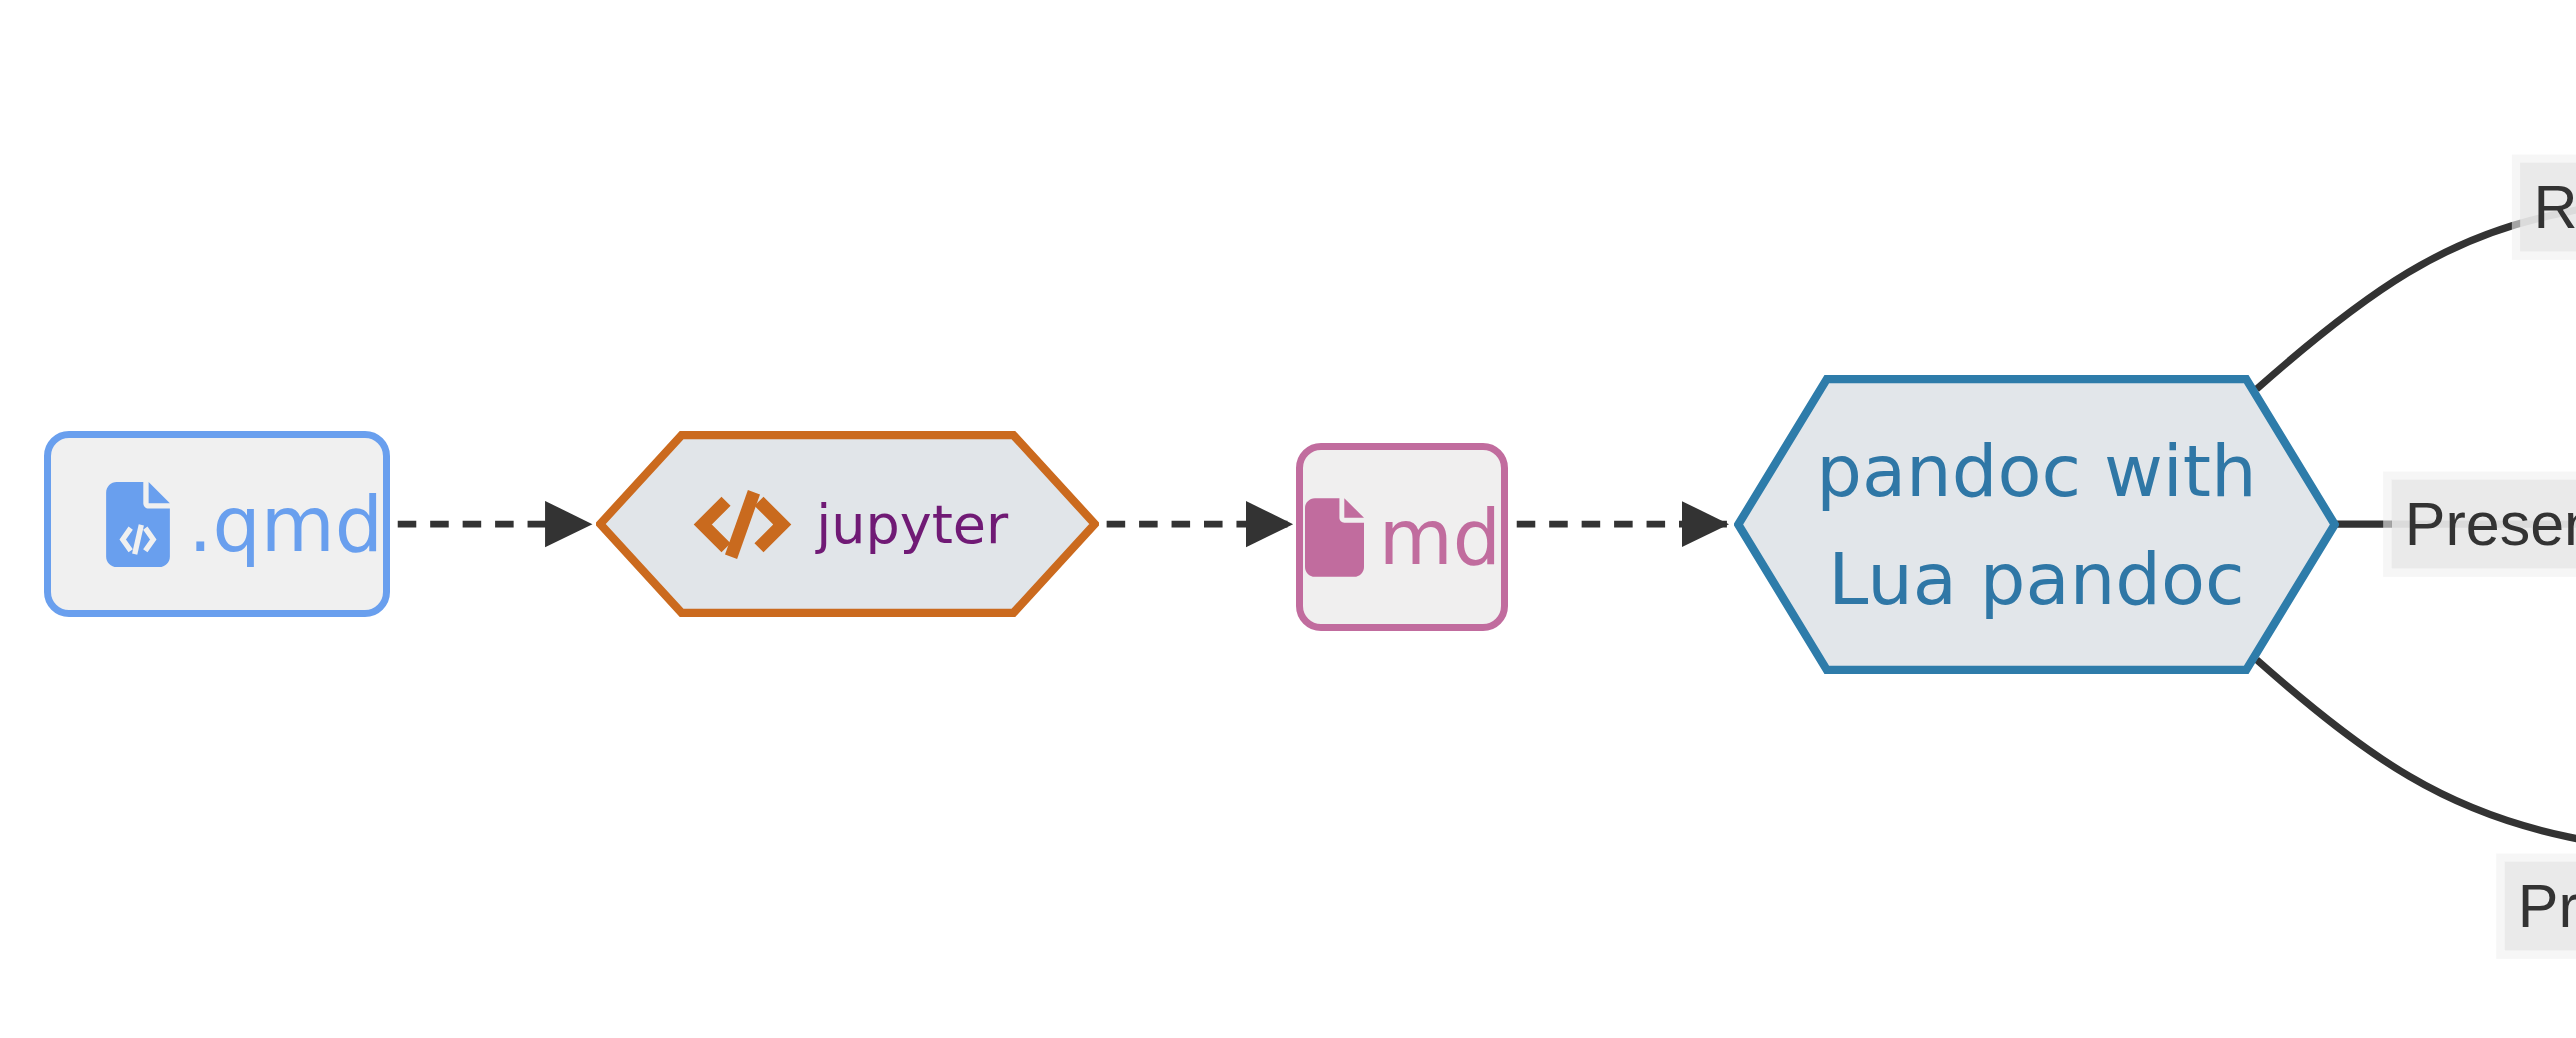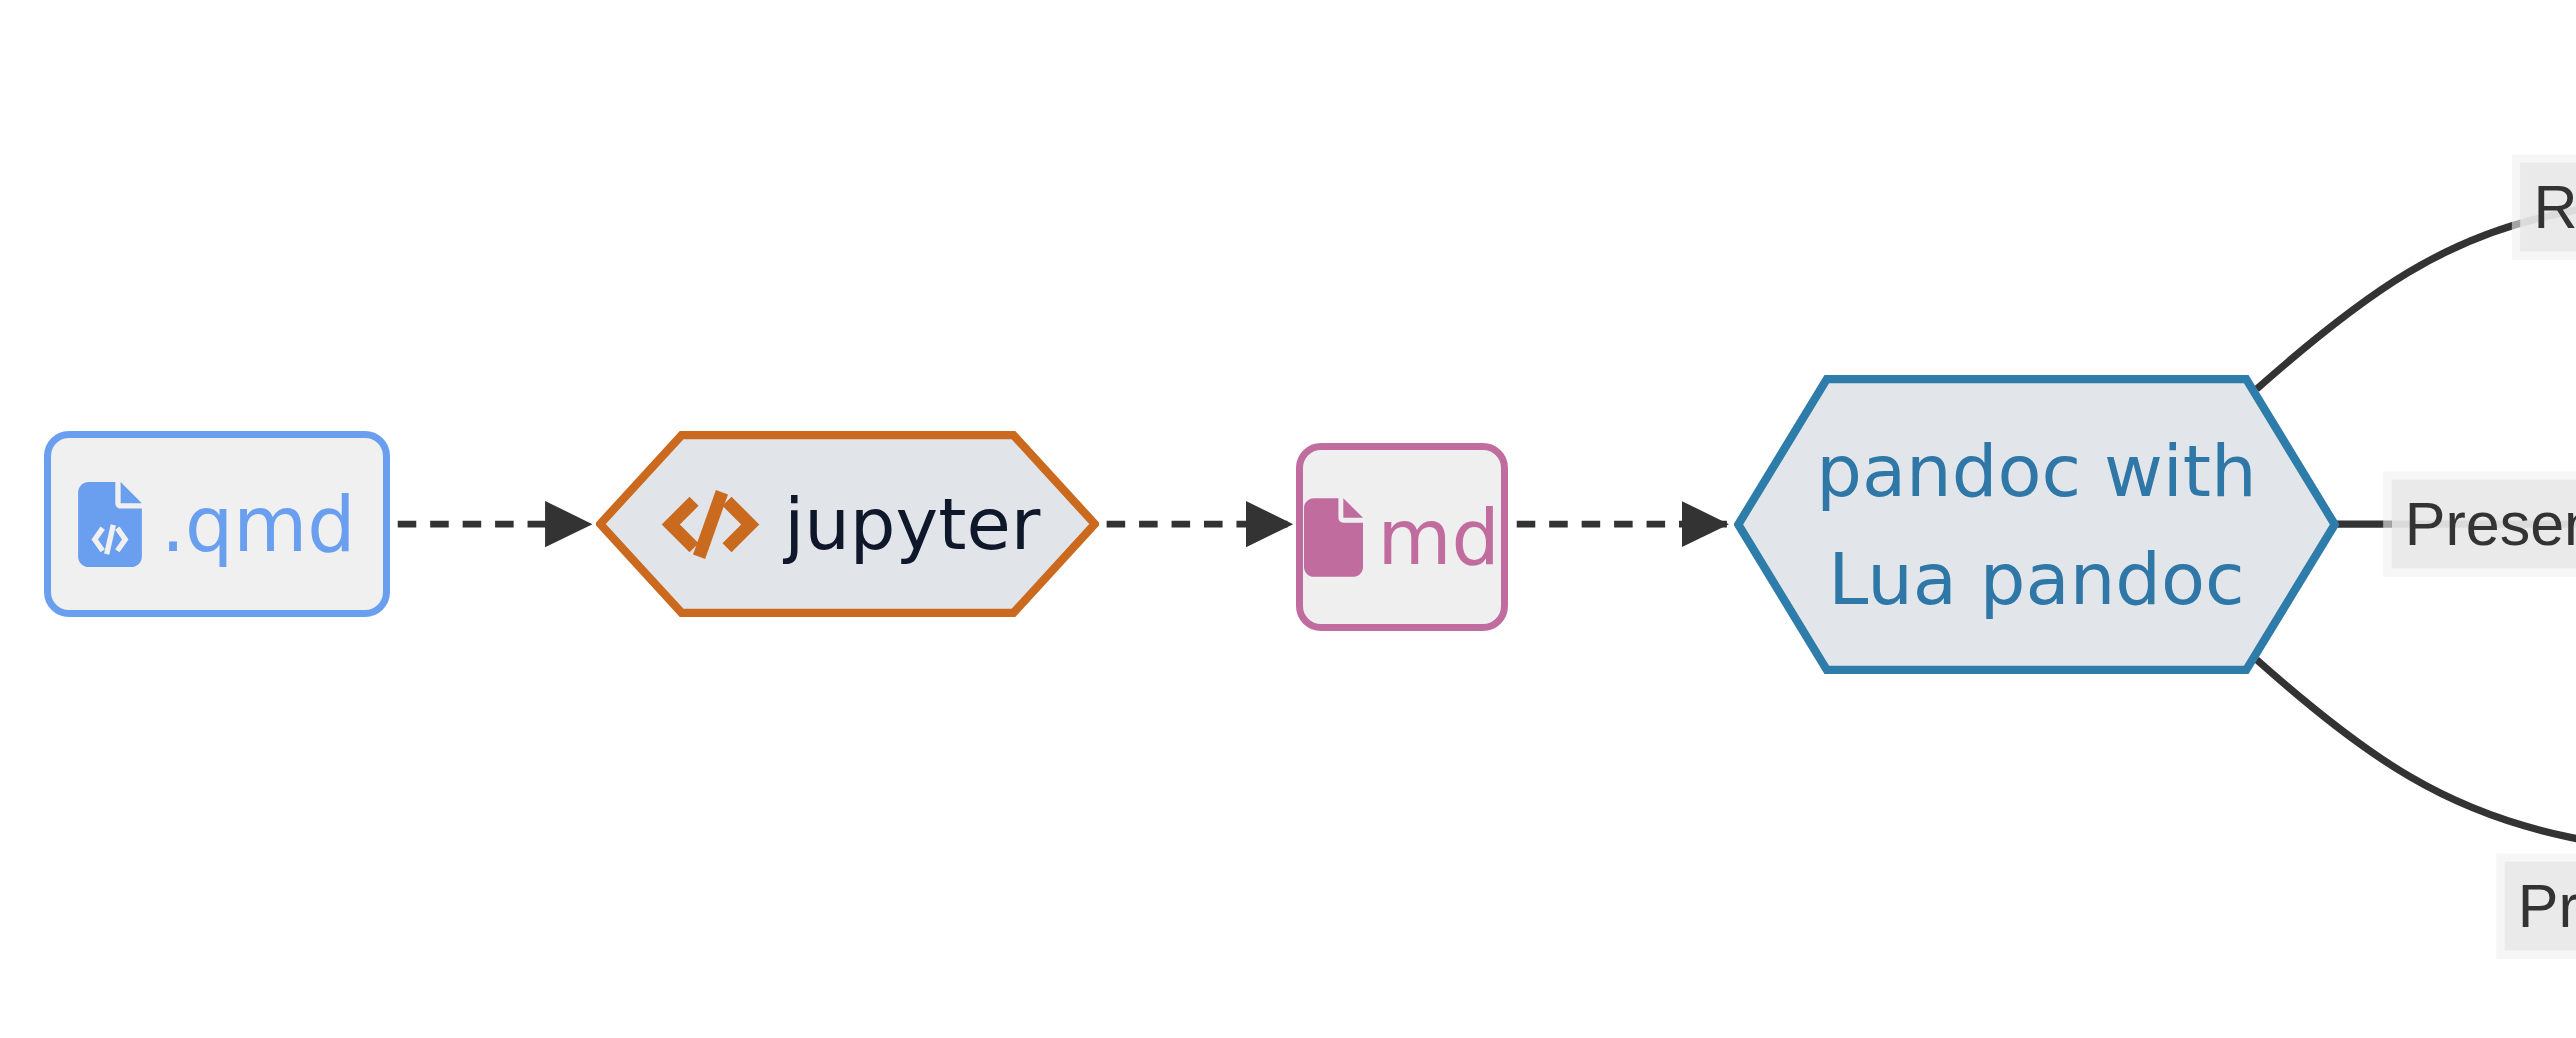--- a/index.html
+++ b/index.html
@@ -31,21 +31,21 @@
   }
   .edge.dashed {
     stroke-width: 13;
     stroke-dasharray: 36 27;
   }
   .node {
     position: absolute;
     z-index: 2;
     display: flex;
     align-items: center;
-    justify-content: center;
+    justify-content: flex-end;
     box-sizing: border-box;
   }
   .rect-node {
     border-style: solid;
     background: #f0f0f0;
   }
   .node-content {
     display: flex;
     align-items: center;
     justify-content: center;
@@ -60,21 +60,21 @@
     justify-content: center;
     flex-direction: row;
   }
   .node-label {
     font-family: "DejaVu Sans", sans-serif;
     white-space: nowrap;
   }
   #qmd-node     { left: 44px;  top: 431px; width: 346px; height: 186px; border-width: 7.2px; border-color: #699fee; border-radius: 25px; background: #f0f0f0; }
   #qmd-node .node-label { color: #699fee; font-size: 76px; }
   #jupyter-node { left: 596px; top: 431px; width: 503px; height: 186px; }
-  #jupyter-node .node-label { color: #0f172a; font-size: 72px; }
+  #jupyter-node .node-label { color: #701a75; font-size: 54px; }
   #md-node      { left: 1296px; top: 443px; width: 212px; height: 188px; border-width: 7.2px; border-color: #c16c9e; border-radius: 25px; background: #f0efef; }
   #md-node .node-label { color: #c16c9e; font-size: 76px; }
   #pandoc-node  { left: 1734px; top: 375px; width: 605px; height: 299px; }
   #pandoc-node .hex-content { flex-direction: column; }
   #pandoc-node .node-label { color: #2f77a6; font-size: 72px; line-height: 1.5; text-align: center; }
   .icon { display: block; }
   .gap-lg { margin-right: 18.5px; }
   .gap-md { margin-right: 14.4px; }
   .edge-label {
     position: absolute;

